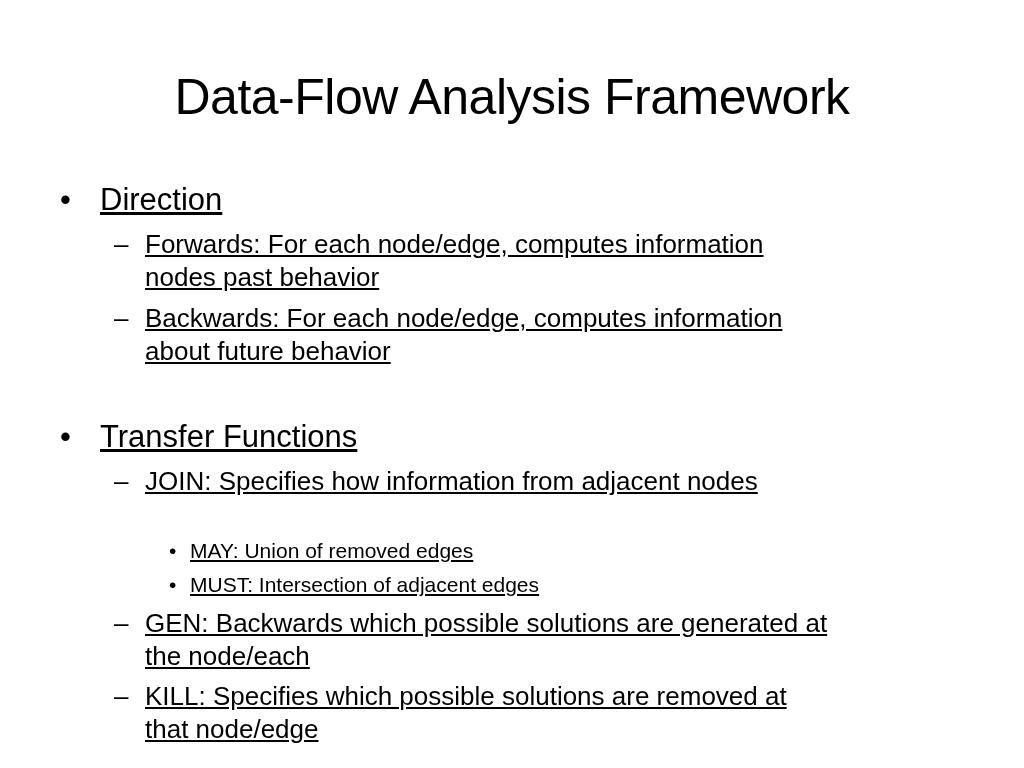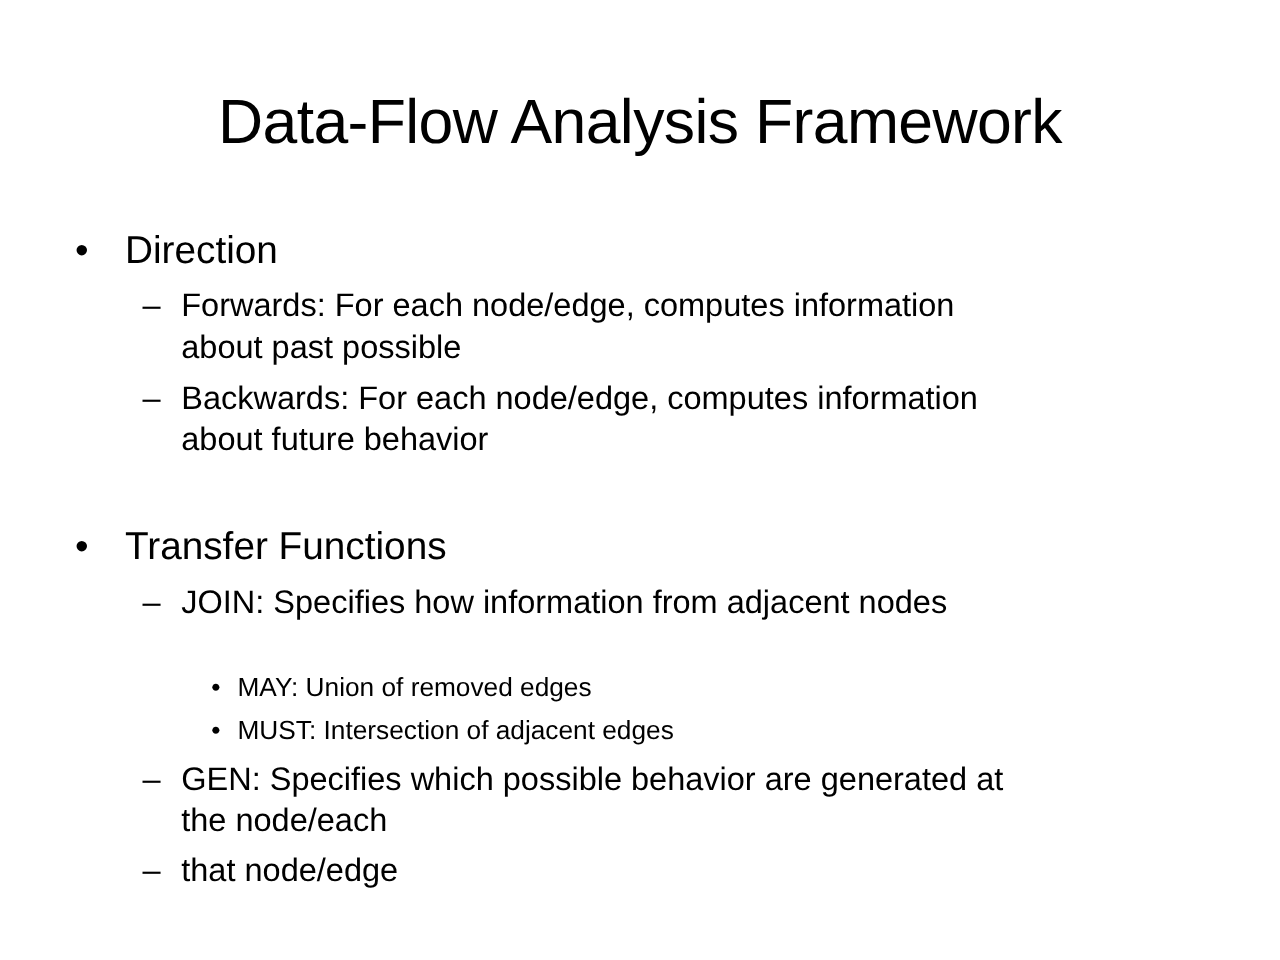--- a/index.html
+++ b/index.html
@@ -13,37 +13,37 @@
       font-size: 50px; line-height: 70px; letter-spacing: -0.5px;
     }
     .item { position: absolute; white-space: nowrap; }
     .l1 { font-size: 31px; line-height: 36px; }
     .l2 { font-size: 26px; line-height: 33px; }
     .l3 { font-size: 21px; line-height: 28px; }
     .marker { position: absolute; }
     .l1 .marker { left: -40px; }
     .l2 .marker { left: -31px; }
     .l3 .marker { left: -21px; }
-    .text { display: block; }
+    .text { display: block; text-decoration: underline; }
   </style>
 </head>
 <body>
 
 <div class="slide">
   <div class="title">Data-Flow Analysis Framework</div>
 
   <div class="item l1" style="left:100px; top:182px;">
     <span class="marker">•</span>
     <span class="text">Direction</span>
   </div>
 
   <div class="item l2" style="left:145px; top:228px;">
     <span class="marker">–</span>
     <span class="text">Forwards: For each node/edge, computes information</span>
-    <span class="text">about past possible</span>
+    <span class="text">nodes past behavior</span>
   </div>
 
   <div class="item l2" style="left:145px; top:302px;">
     <span class="marker">–</span>
     <span class="text">Backwards: For each node/edge, computes information</span>
     <span class="text">about future behavior</span>
   </div>
 
   <div class="item l1" style="left:100px; top:419px;">
     <span class="marker">•</span>
@@ -60,21 +60,22 @@
     <span class="text">MAY: Union of removed edges</span>
   </div>
 
   <div class="item l3" style="left:190px; top:571px;">
     <span class="marker">•</span>
     <span class="text">MUST: Intersection of adjacent edges</span>
   </div>
 
   <div class="item l2" style="left:145px; top:607px;">
     <span class="marker">–</span>
-    <span class="text">GEN: Specifies which possible behavior are generated at</span>
+    <span class="text">GEN: Backwards which possible solutions are generated at</span>
     <span class="text">the node/each</span>
   </div>
 
   <div class="item l2" style="left:145px; top:680px;">
     <span class="marker">–</span>
+    <span class="text">KILL: Specifies which possible solutions are removed at</span>
     <span class="text">that node/edge</span>
   </div>
 </div>
 
 </body></html>

